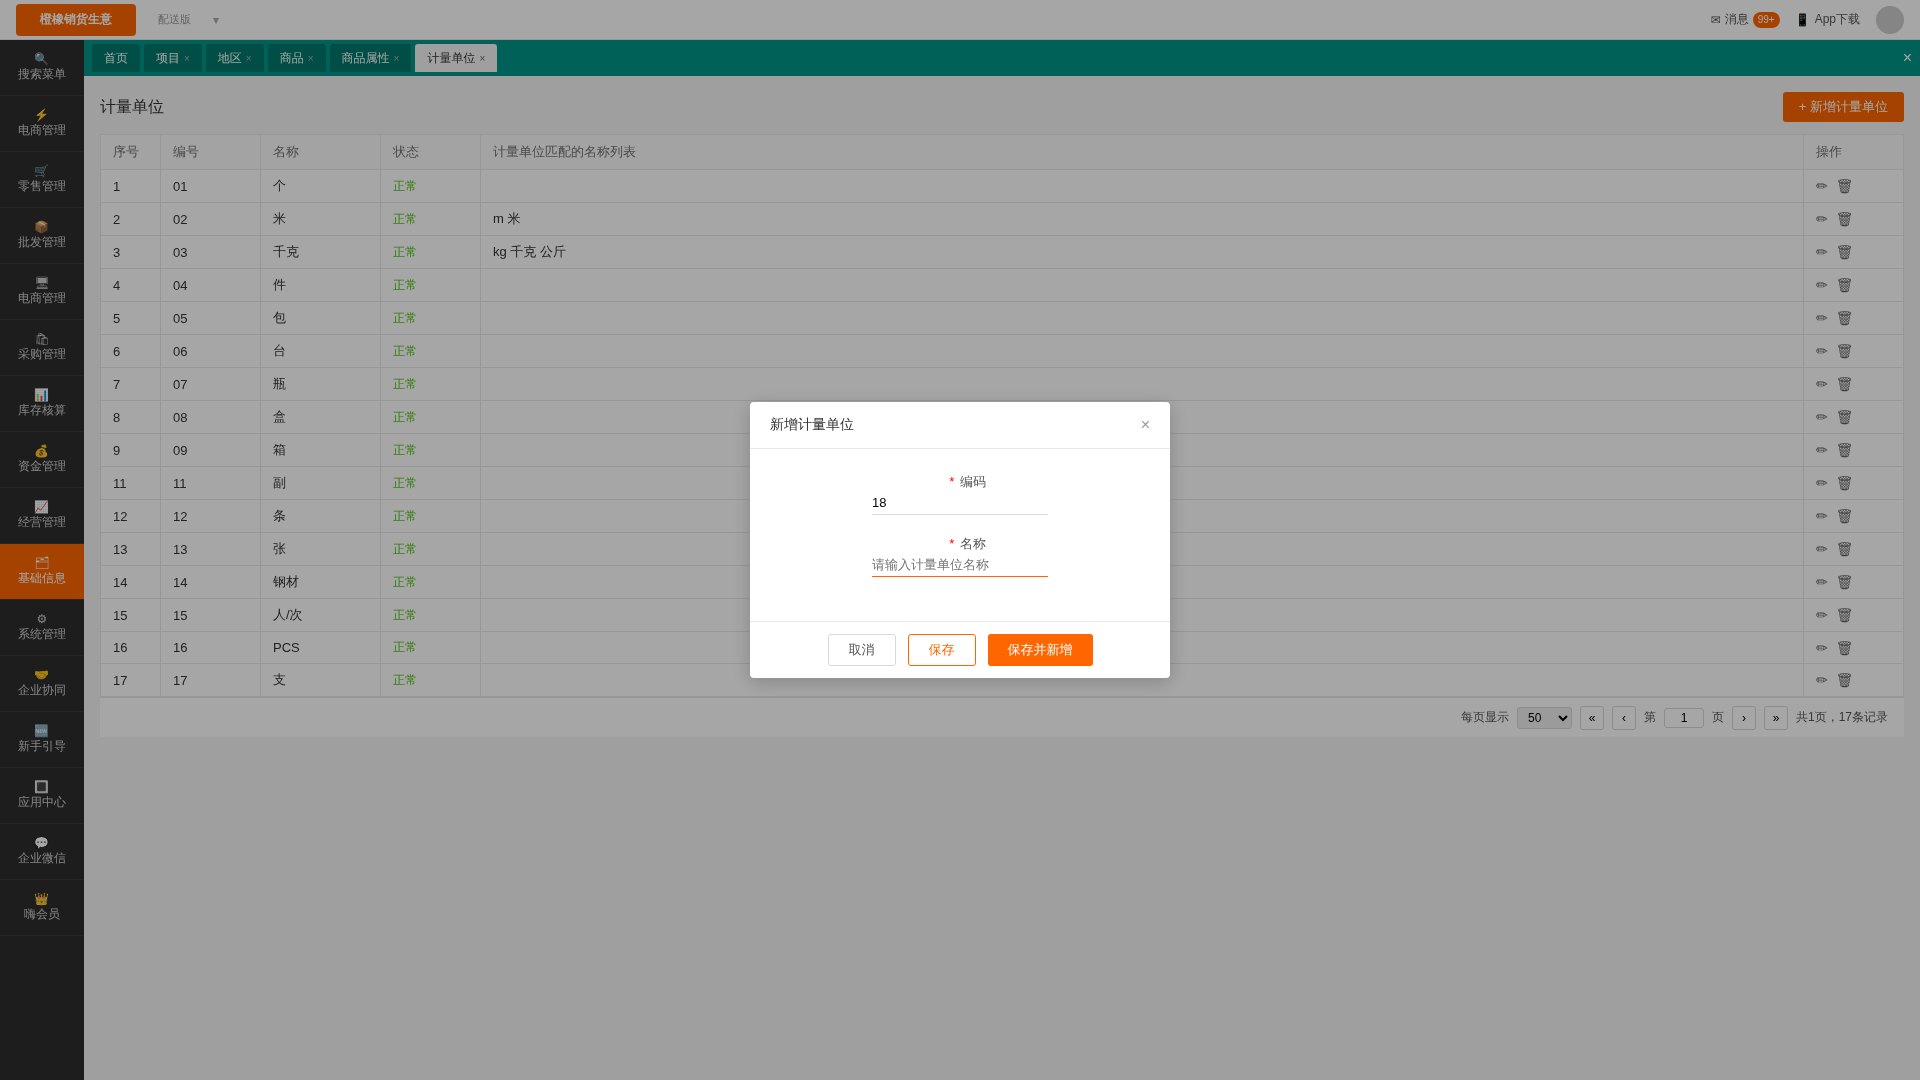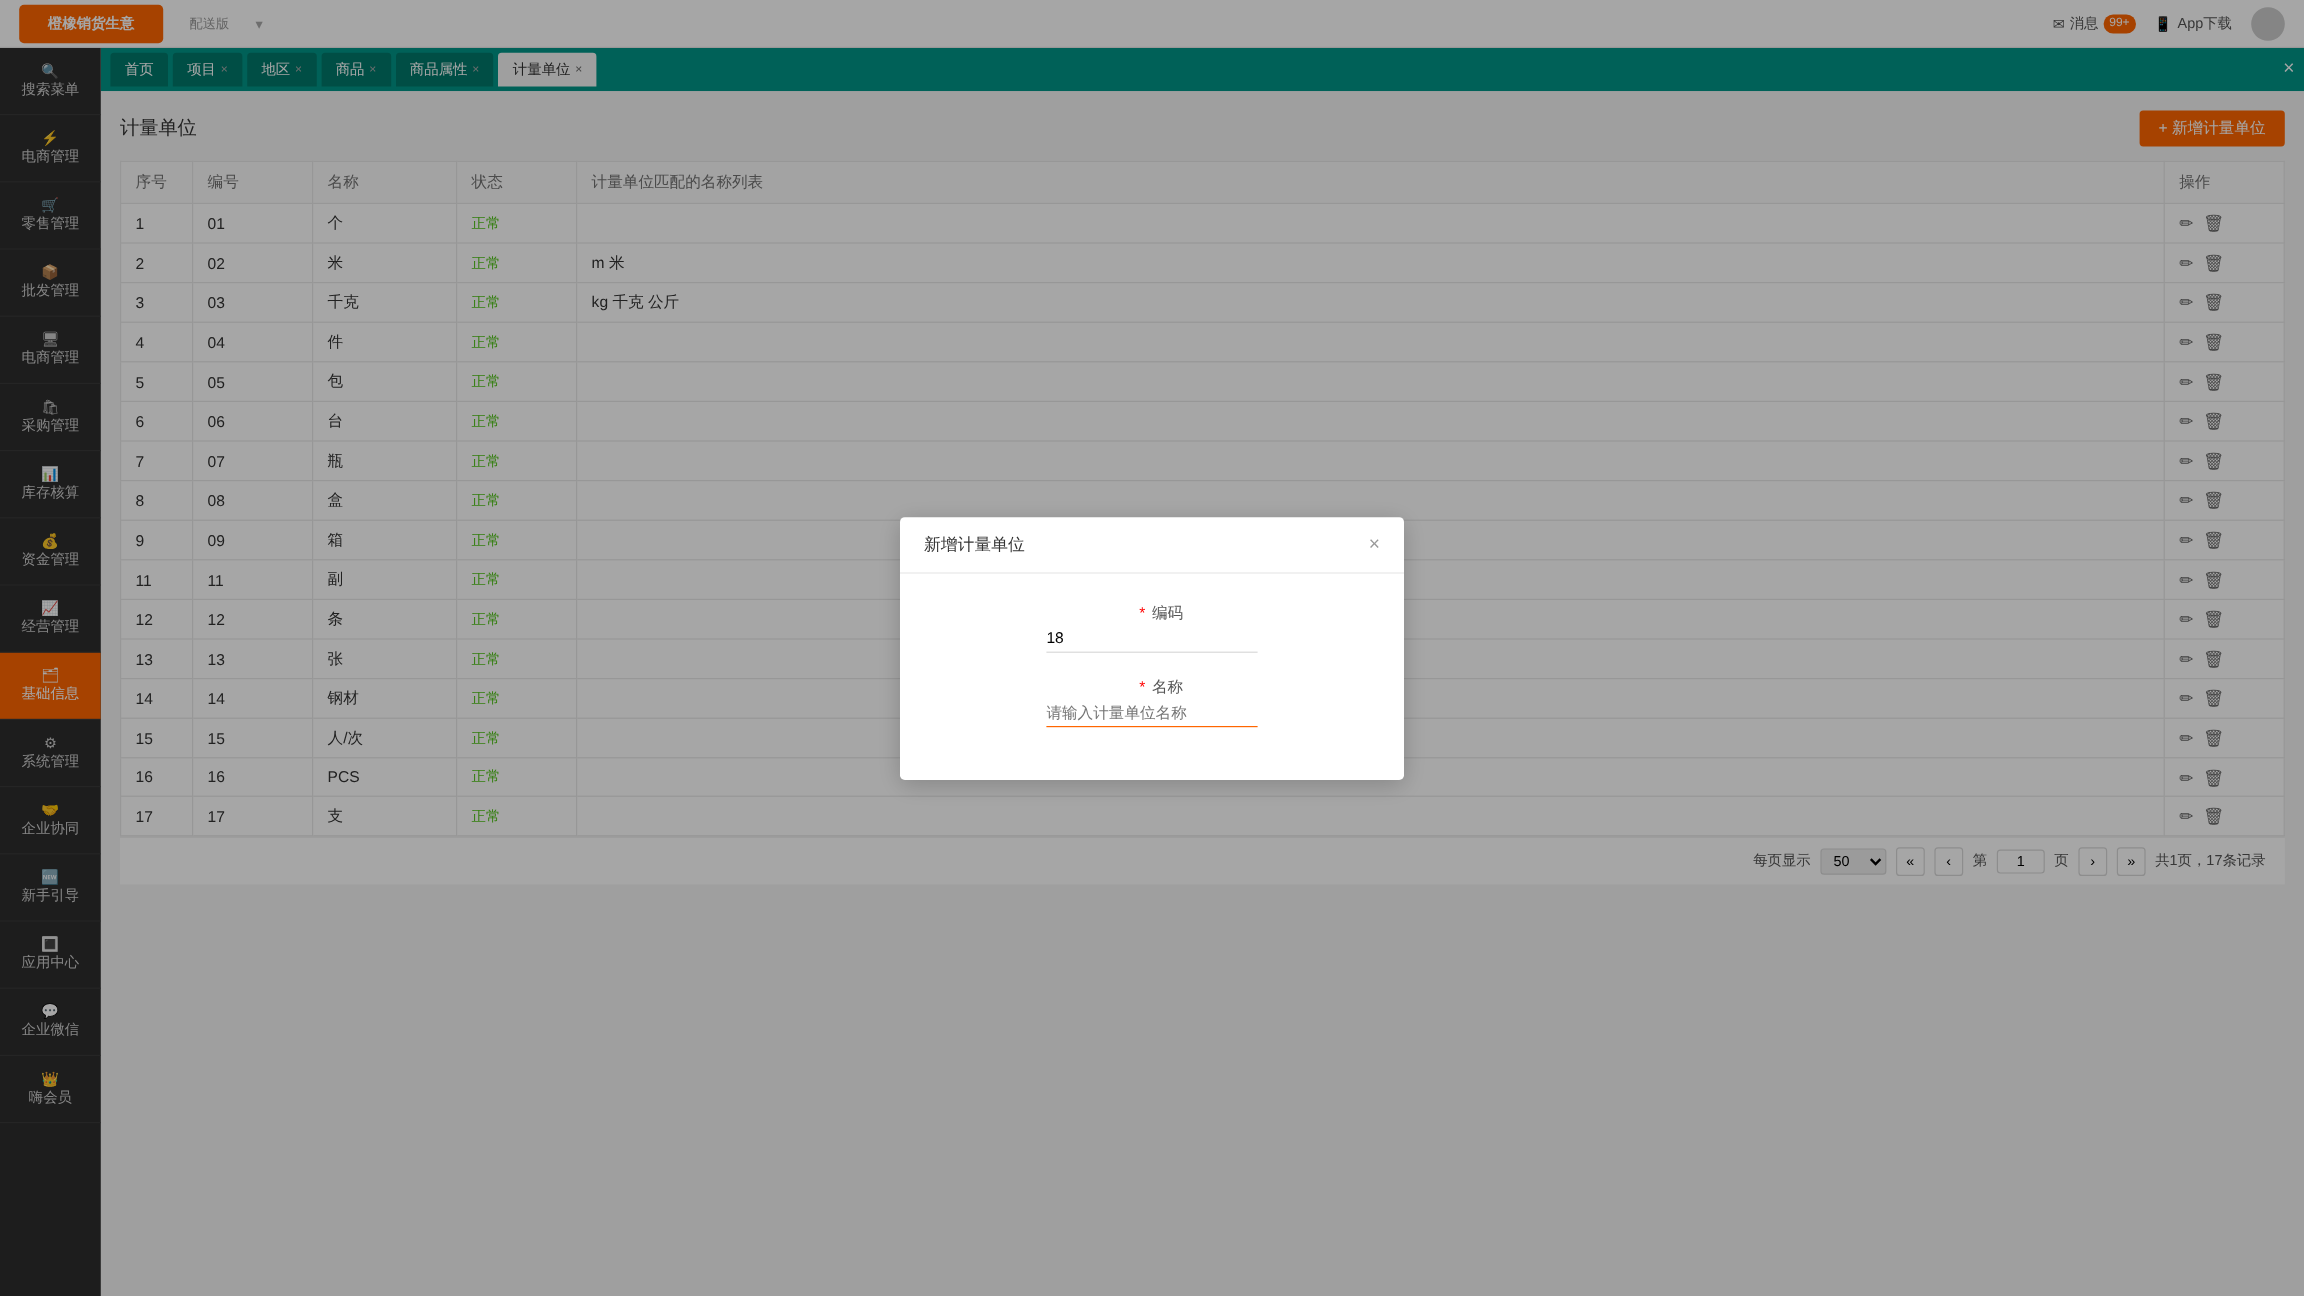--- a/index.html
+++ b/index.html
@@ -713,14 +713,19 @@
         <input class="form-input" value="18" style="border-bottom: 1px solid rgb(217, 217, 217);">
       </div>
       <div class="form-row">
         <div class="form-label">
           <span class="required">*</span>
           <span>名称</span>
         </div>
         <input class="form-input active-border" placeholder="请输入计量单位名称" style="">
       </div>
     </div>
+    <div class="modal-footer">
+      <button class="btn-cancel">取消</button>
+      <button class="btn-save">保存</button>
+      <button class="btn-save-new">保存并新增</button>
+    </div>
   </div>
 </div>
 
 </body></html>

